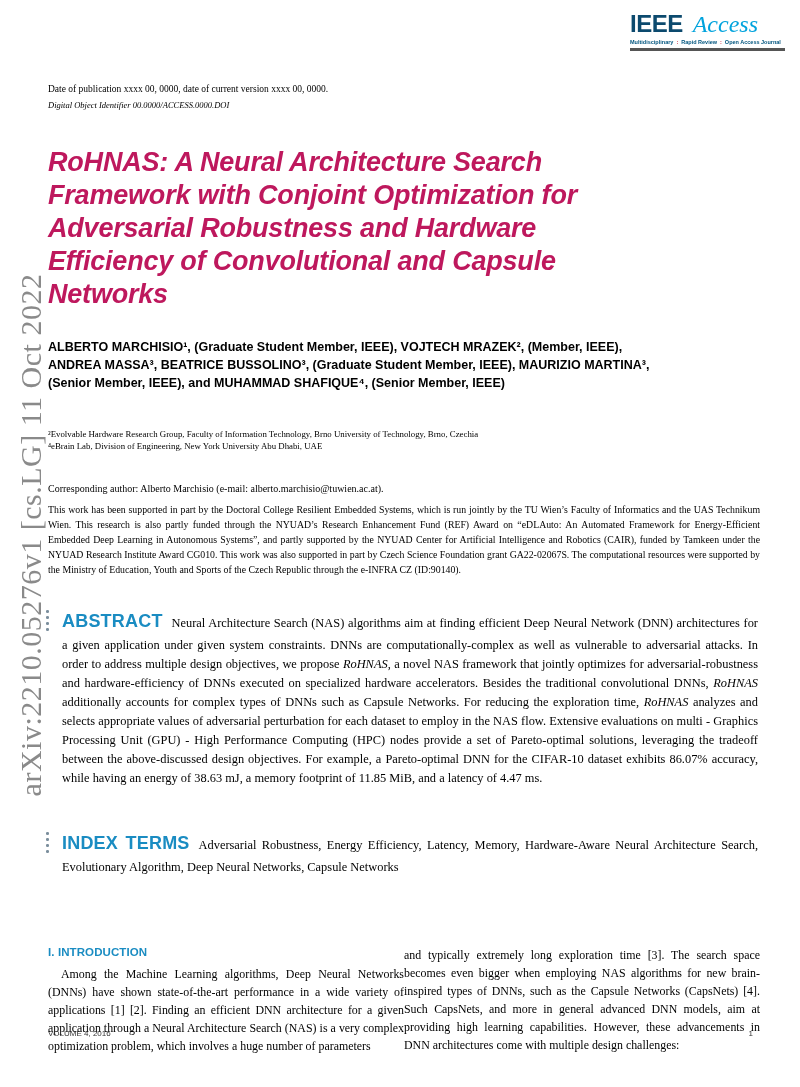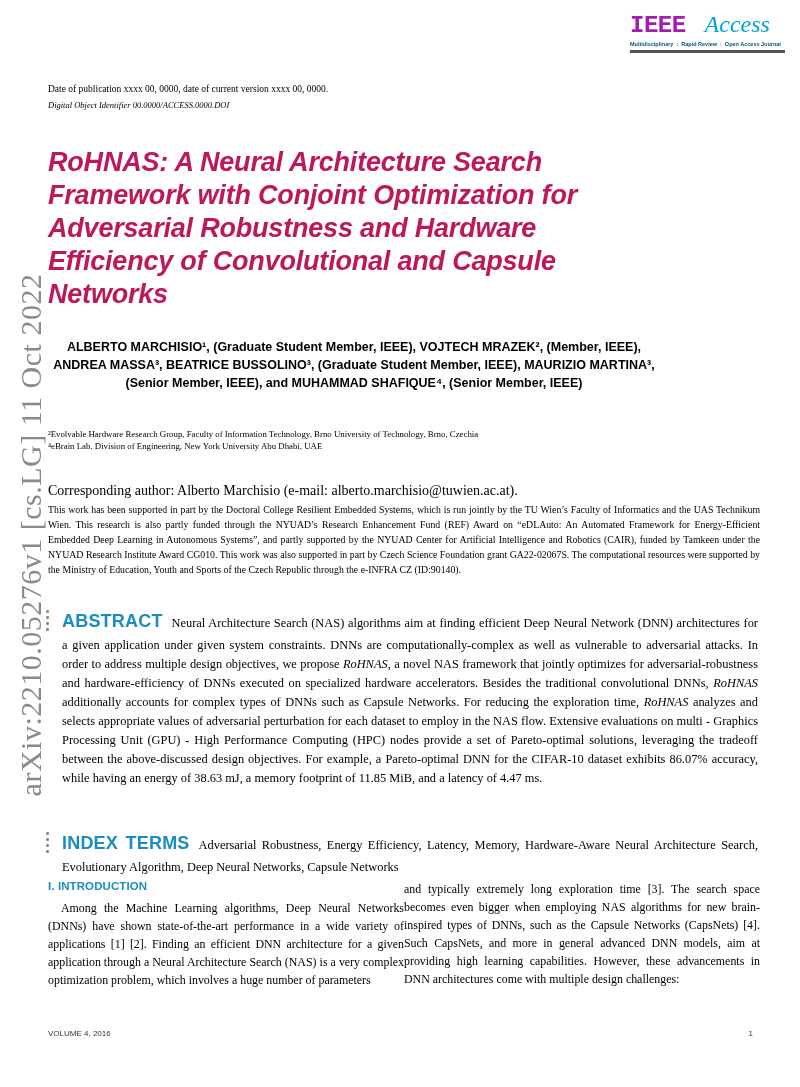--- a/index.html
+++ b/index.html
@@ -10,60 +10,60 @@
   
   .arxiv-watermark {
     position:absolute; left:31px; top:535px;
     transform:translate(-50%,-50%) rotate(-90deg);
     white-space:nowrap; font-family:"Liberation Serif", serif;
     font-size:30px; color:#8a8a8a; letter-spacing:0.5px;
   }
   
   .masthead { position:absolute; top:12px; right:10px; width:160px; text-align:left; }
   .logo-line { line-height:1; }
-  .logo-ieee { font-family:Liberation Mono, monospace; font-weight:bold; font-size:24px; color:#a21caf; letter-spacing:-0.5px; }
-  .logo-access { font-family:"Liberation Serif", serif; font-style:italic; font-size:24px; color:#00a3dd; margin-left:19px; }
+  .logo-ieee { font-family:Liberation Sans, sans-serif; font-weight:bold; font-size:24px; color:#0c4a6e; letter-spacing:-0.5px; }
+  .logo-access { font-family:"Liberation Serif", serif; font-style:italic; font-size:24px; color:#00a3dd; margin-left:10px; }
   .logo-tagline { margin-top:3px; font-family:"Liberation Sans", sans-serif; font-weight:bold; font-size:5.5px; color:#00557f; white-space:nowrap; }
   .logo-tagline .sep { color:#c8102e; margin:0 3px; }
   .logo-bar { margin-top:3px; height:3px; width:155px; background:#555; }
   
   .pub-date { position:absolute; left:48px; top:84px; font-family:Liberation Serif, serif; font-size:9.5px; color:#000; }
   .doi { position:absolute; left:48px; top:100px; font-style:italic; font-size:8.5px; color:#000; }
   
   .title {
     position:absolute; left:48px; top:146px; width:570px; margin:0;
     font-family:"Liberation Sans", sans-serif; font-weight:bold;
     font-size:27px; line-height:1.22; color:#be185d; letter-spacing:-0.2px;font-style:italic;
   }
   
   .authors {
     position:absolute; left:48px; top:338px; width:612px;
     font-family:"Liberation Sans", sans-serif; font-weight:bold;
-    font-size:12.5px; line-height:1.45; color:#000;text-align:center;
+    font-size:12.5px; line-height:1.45; color:#000;
   }
   
   .affiliations { position:absolute; left:48px; top:428px; width:700px; font-size:8.8px; line-height:1.42; color:#000; }
-  .corresponding { position:absolute; left:48px; top:483px; width:700px; font-size:14px; color:#000; }
+  .corresponding { position:absolute; left:48px; top:483px; width:700px; font-size:10px; color:#000; }
   .funding {
     position:absolute; left:48px; top:503px; width:712px;
     font-size:9.8px; line-height:1.52; text-align:justify; color:#000;
   }
   
   .lead-block { position:absolute; left:62px; width:696px; }
   .abstract-block { top:608px; }
   .index-block { top:830px; }
   .lead-block p { margin:0; font-size:12.4px; line-height:1.54; text-align:justify; color:#000; }
   .lead-label {
     font-family:"Liberation Sans", sans-serif; font-weight:bold;
     font-size:18px; color:#1a8cc2; margin-right:9px; letter-spacing:0.2px;
   }
   .marker-dots { position:absolute; left:-16px; top:2px; display:flex; flex-direction:column; gap:3.5px; }
   .marker-dots i { width:2.6px; height:2.6px; border-radius:50%; background:#7a8e9c; display:block; }
   
-  .body-cols { position:absolute; left:48px; top:880px; width:712px; display:flex; }
+  .body-cols { position:absolute; left:48px; top:946px; width:712px; display:flex; }
   .col { flex:1; }
   .sec-heading {
     margin:0 0 7px 0; font-family:"Liberation Sans", sans-serif; font-weight:bold;
     font-size:11.5px; color:#1a8cc2; letter-spacing:0.1px;
   }
   .col p { margin:0; font-size:11.9px; line-height:1.52; text-align:justify; color:#000; }
   .indent { text-indent:13px; }
   
   .footer {
     position:absolute; left:48px; top:1029px; width:705px;

